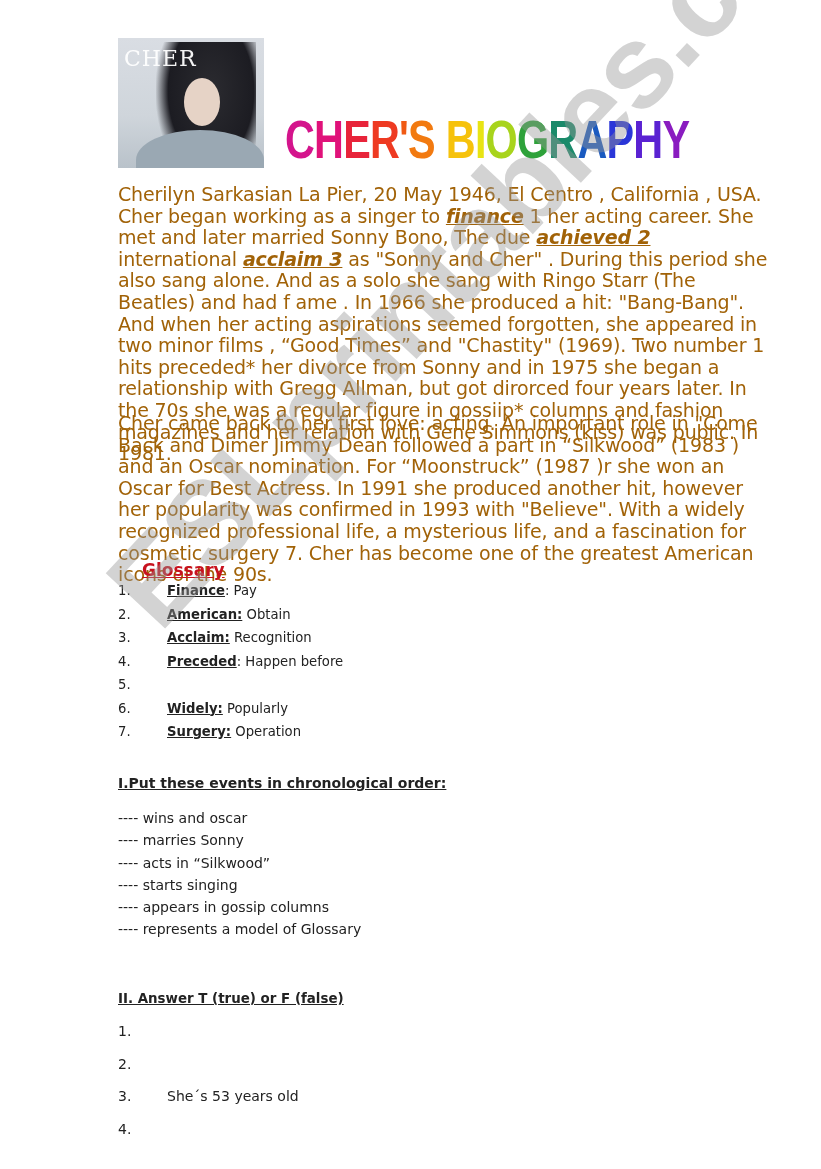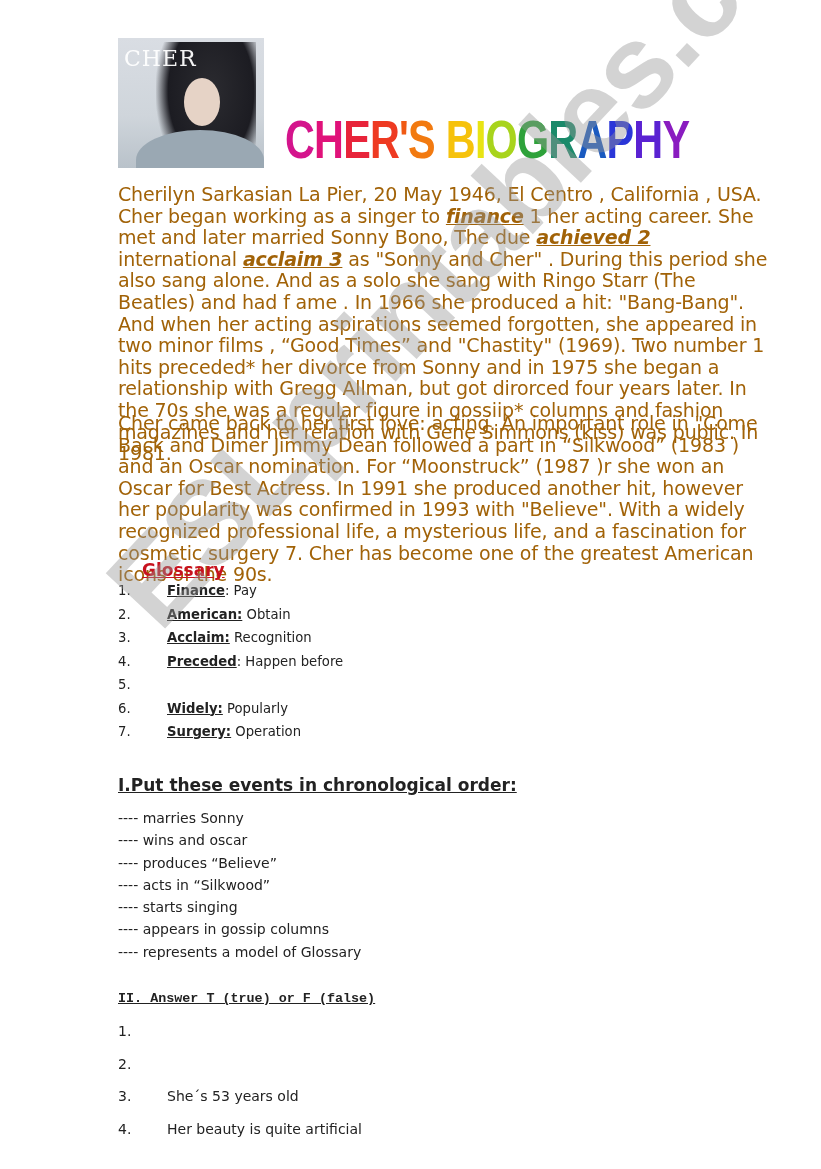--- a/index.html
+++ b/index.html
@@ -56,28 +56,28 @@
       color: #c8121f; text-decoration: underline;
     }
     .gloss-list { position: absolute; left: 118px; top: 581px; width: 500px; }
     .gloss-item { height: 23.5px; font-size: 13.2px; line-height: 20px; position: relative; }
     .gloss-item .num { position: absolute; left: 0; width: 40px; }
     .gloss-item .entry { position: absolute; left: 49px; white-space: nowrap; }
     .gloss-item .term { font-weight: bold; text-decoration: underline; }
 
     .ex1-title {
       position: absolute; left: 118px; top: 775px;
-      font-weight: bold; font-size: 17px; text-decoration: underline;
+      font-weight: bold; font-size: 14px; text-decoration: underline;
     }
     .events { position: absolute; left: 118px; top: 808px; }
     .event { height: 22.3px; font-size: 14px; line-height: 20px; white-space: nowrap; }
 
     .ex2-title {
       position: absolute; left: 118px; top: 991px;
-      font-weight: bold; font-size: 13.4px; text-decoration: underline; font-family: Liberation Mono, monospace;
+      font-weight: bold; font-size: 13.4px; text-decoration: underline;
     }
     .tf-list { position: absolute; left: 118px; top: 1020px; }
     .tf-item { height: 32.7px; font-size: 14px; line-height: 22px; position: relative; width: 500px; }
     .tf-item .num { position: absolute; left: 0; }
     .tf-item .stmt { position: absolute; left: 49px; white-space: nowrap; }
 
     
     .watermark {
       position: absolute; left: 80px; top: 560px;
       font-family: "Liberation Sans", sans-serif; font-weight: bold; font-size: 118px;
@@ -129,41 +129,39 @@
         <span class="entry"><span class="term">Widely:</span><span> </span><span>Popularly</span></span>
       </div>
       <div class="gloss-item">
         <span class="num">7.</span>
         <span class="entry"><span class="term">Surgery:</span><span> </span><span>Operation</span></span>
       </div>
     </div>
 
   <div class="ex1-title">I.Put these events in chronological order:</div>
   <div class="events" id="events">
+      <div class="event">---- wins and oscar</div>
       <div class="event">---- marries Sonny</div>
-      <div class="event">---- wins and oscar</div>
-      <div class="event">---- produces “Believe”</div>
       <div class="event">---- acts in “Silkwood”</div>
       <div class="event">---- starts singing</div>
       <div class="event">---- appears in gossip columns</div>
       <div class="event">---- represents a model of Glossary</div>
     </div>
 
   <div class="ex2-title">II. Answer T (true) or F (false)</div>
   <div class="tf-list" id="tf-list">
       <div class="tf-item">
         <span class="num">1.</span>
       </div>
       <div class="tf-item">
         <span class="num">2.</span>
       </div>
       <div class="tf-item">
         <span class="num">3.</span>
         <span class="stmt">She´s 53 years old</span>
       </div>
       <div class="tf-item">
         <span class="num">4.</span>
-        <span class="stmt">Her beauty is quite artificial</span>
       </div>
     </div>
 
   <div class="watermark">ESLprintables.com</div>
 </div>
 
 </body></html>

